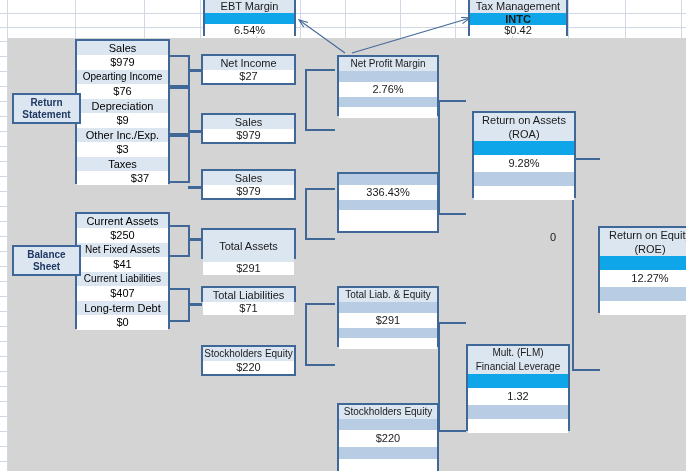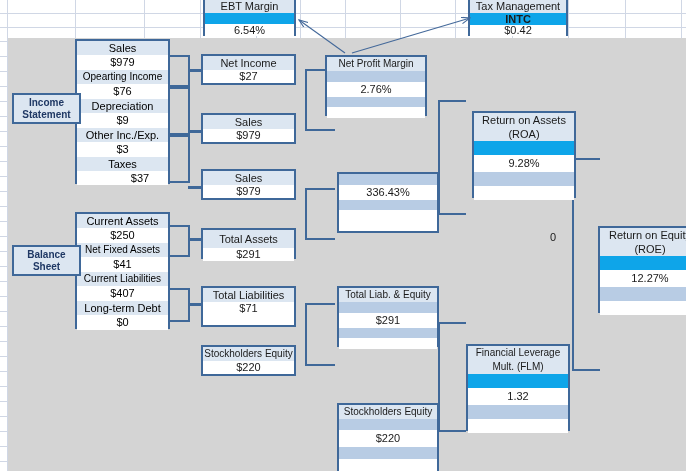--- a/index.html
+++ b/index.html
@@ -162,21 +162,21 @@
   <div class="row val" style="height:12px;">6.54%</div>
 </div>
 
 <div class="box" style="left:468px;top:-2px;width:100px;height:38px;">
   <div class="row hdr" style="height:13px;">Tax Management</div>
   <div class="row blue-med" style="height:12px;font-weight:bold;">INTC</div>
   <div class="row val" style="height:11px;">$0.42</div>
 </div>
 
 <div class="label-box" style="left:12px;top:93px;width:69px;height:31px;">
-  <span>Income</span>
+  <span>Return</span>
   <span>Statement</span>
 </div>
 
 <div class="label-box" style="left:12px;top:245px;width:69px;height:31px;">
   <span>Balance</span>
   <span>Sheet</span>
 </div>
 
 <div class="stack" style="left:75px;top:39px;width:95px;height:145px;">
   <div class="row hdr" style="height:14px;">Sales</div>
@@ -211,35 +211,35 @@
   <div class="row hdr" style="height:14px;">Sales</div>
   <div class="row val" style="height:13px;">$979</div>
 </div>
 
 <div class="box" style="left:201px;top:169px;width:95px;height:31px;">
   <div class="row hdr" style="height:14px;">Sales</div>
   <div class="row val" style="height:13px;">$979</div>
 </div>
 
 <div class="box" style="left:201px;top:228px;width:95px;height:31px;">
-  <div class="row hdr" style="height:18px;">Total Assets</div>
+  <div class="row hdr" style="height:32px;">Total Assets</div>
   <div class="row val" style="height:13px;">$291</div>
 </div>
 
-<div class="box" style="left:201px;top:286px;width:95px;height:41px;">
+<div class="box" style="left:201px;top:286px;width:95px;height:16px;">
   <div class="row hdr" style="height:14px;">Total Liabilities</div>
   <div class="row val" style="height:13px;">$71</div>
 </div>
 
 <div class="box" style="left:201px;top:345px;width:95px;height:31px;">
   <div class="row hdr" style="height:14px;font-size:10px;">Stockholders Equity</div>
   <div class="row val" style="height:13px;">$220</div>
 </div>
 
-<div class="box" style="left:325px;top:55px;width:102px;height:61px;">
+<div class="box" style="left:337px;top:55px;width:102px;height:61px;">
   <div class="row hdr" style="height:14px;font-size:10px;">Net Profit Margin</div>
   <div class="row blue-lt" style="height:11px;"></div>
   <div class="row val" style="height:15px;">2.76%</div>
   <div class="row blue-lt" style="height:10px;"></div>
   <div class="row val" style="height:11px;"></div>
 </div>
 
 <div class="box" style="left:337px;top:172px;width:102px;height:61px;">
   <div class="row blue-lt" style="height:11px;"></div>
   <div class="row val" style="height:15px;">336.43%</div>
@@ -258,22 +258,22 @@
 
 <div class="box" style="left:337px;top:286px;width:102px;height:61px;">
   <div class="row hdr" style="height:14px;font-size:10px;">Total Liab. &amp; Equity</div>
   <div class="row blue-lt" style="height:11px;"></div>
   <div class="row val" style="height:15px;">$291</div>
   <div class="row blue-lt" style="height:10px;"></div>
   <div class="row val" style="height:11px;"></div>
 </div>
 
 <div class="box" style="left:466px;top:344px;width:104px;height:87px;">
+  <div class="row hdr" style="height:14px;font-size:10px;">Mult. (FLM)</div>
   <div class="row hdr" style="height:14px;font-size:10px;">Financial Leverage</div>
-  <div class="row hdr" style="height:14px;font-size:10px;">Mult. (FLM)</div>
   <div class="row blue-med" style="height:14px;"></div>
   <div class="row val" style="height:17px;">1.32</div>
   <div class="row blue-lt" style="height:14px;"></div>
   <div class="row val" style="height:14px;"></div>
 </div>
 
 <div class="box" style="left:337px;top:403px;width:102px;height:68px;">
   <div class="row hdr" style="height:14px;font-size:10px;">Stockholders Equity</div>
   <div class="row blue-lt" style="height:11px;"></div>
   <div class="row val" style="height:17px;">$220</div>

